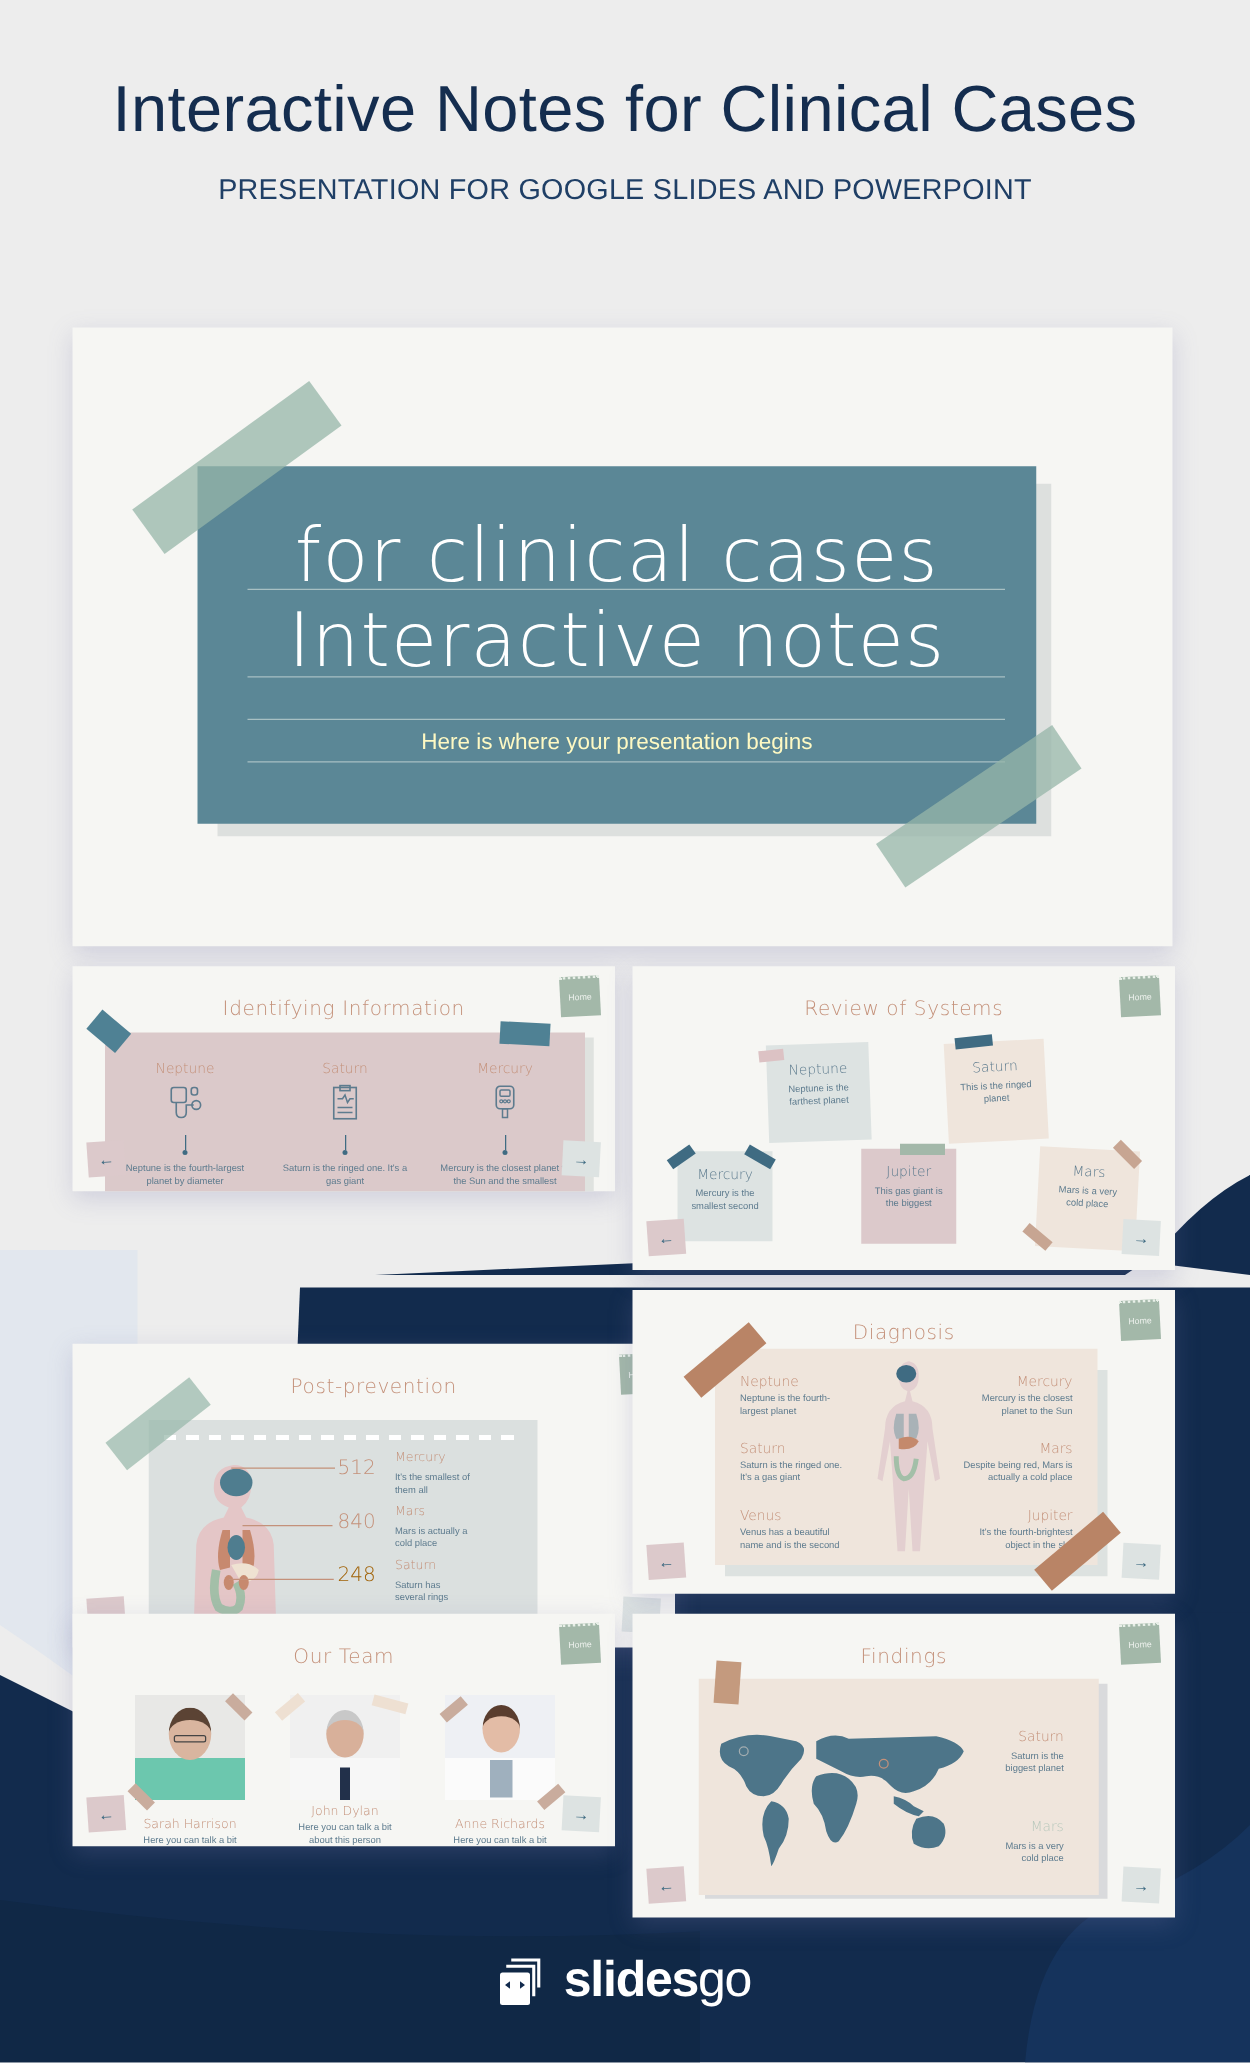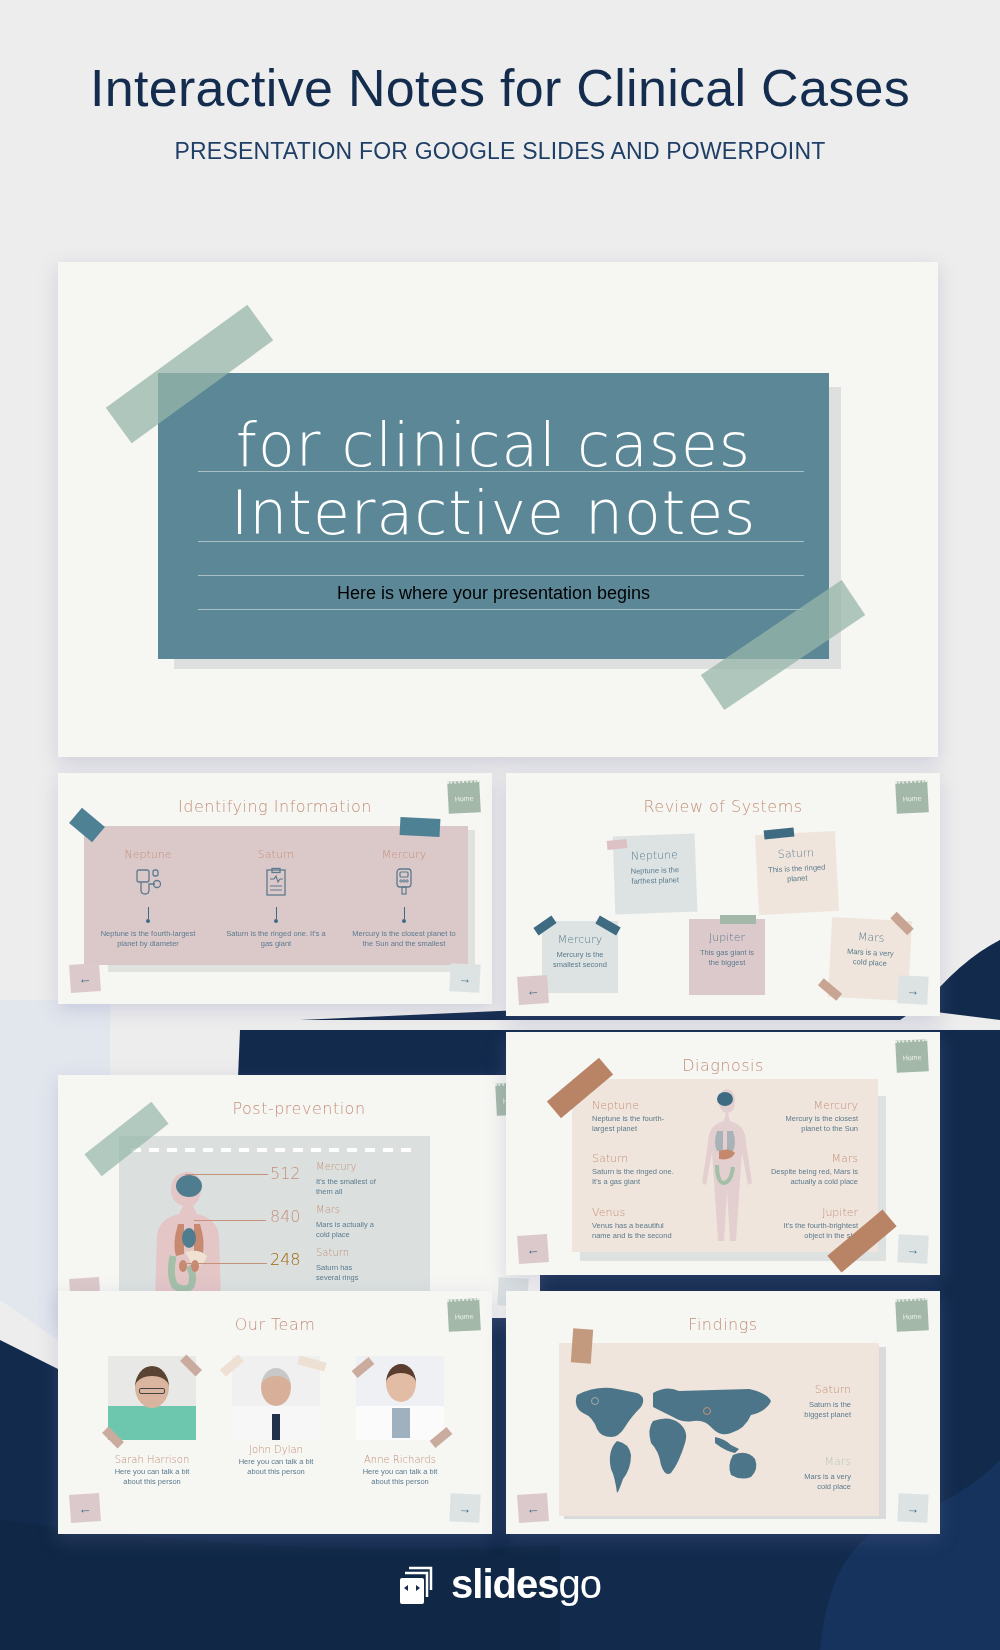--- a/index.html
+++ b/index.html
@@ -52,27 +52,27 @@
   <div style="position:absolute;left:116px;top:125px;width:667px;height:282px;background:#dde0de;"></div>
   <div style="position:absolute;left:100px;top:111px;width:671px;height:286px;background:#5b8796;">
     <div style="position:absolute;left:40px;right:25px;top:98px;height:1px;background:#a8c0c3;"></div>
     <div style="position:absolute;left:40px;right:25px;top:168px;height:1px;background:#a8c0c3;"></div>
     <div style="position:absolute;left:40px;right:25px;top:202px;height:1px;background:#a8c0c3;"></div>
     <div style="position:absolute;left:40px;right:25px;top:236px;height:1px;background:#a8c0c3;"></div>
     <div style="position:absolute;left:0;width:100%;top:38px;text-align:center;color:#fff;font-family:'DejaVu Sans',sans-serif;font-weight:200;font-size:60px;line-height:68px;letter-spacing:1px;">
       <div>for clinical cases</div>
       <div>Interactive notes</div>
     </div>
-    <div style="position:absolute;left:0;width:100%;top:210px;text-align:center;color:#000000;font-size:18px;">Here is where your presentation begins</div>
+    <div style="position:absolute;left:0;width:100%;top:210px;text-align:center;color:#fef9c3;font-size:18px;">Here is where your presentation begins</div>
   </div>
   <div class="tape" style="left:44px;top:90px;width:175px;height:44px;background:rgba(150,182,168,0.75);transform:rotate(-36deg);"></div>
   <div class="tape" style="left:640px;top:362px;width:170px;height:42px;background:rgba(150,182,168,0.75);transform:rotate(-34deg);"></div>
 </div>
 
-<div class="slide" style="left:58px;top:773px;width:434px;height:231px;">
+<div class="slide" style="left:58px;top:773px;width:434px;height:180px;">
   <div class="slide-title" style="top:24px;">Identifying Information</div>
   <div style="position:absolute;left:50px;top:57px;width:367px;height:142px;background:#dfe2df;"></div>
   <div style="position:absolute;left:26px;top:53px;width:384px;height:139px;background:#dbc9ca;">
     <div style="position:absolute;left:0;top:22px;width:100%;display:flex;">
       <div style="flex:1;text-align:center;">
         <div class="accent-text">Neptune</div>
         <svg width="30" height="30" viewBox="0 0 30 30" style="margin-top:6px;">
             <rect x="4" y="3" width="12" height="12" rx="2" fill="none" stroke="#5d7b8e" stroke-width="1.3"></rect>
             <path d="M8 15 v8 q0 4 4 4 q4 0 4-4 v-6 h6" fill="none" stroke="#5d7b8e" stroke-width="1.3"></path>
             <circle cx="24" cy="17" r="3.5" fill="none" stroke="#5d7b8e" stroke-width="1.3"></circle>
@@ -227,21 +227,21 @@
       <div class="body-text" style="margin-top:2px;margin-left:auto;width:90px;">It's the fourth-brightest object in the sky</div>
     </div>
   </div>
   <div class="tape" style="left:40px;top:45px;width:68px;height:22px;background:#b98466;transform:rotate(-40deg);"></div>
   <div class="tape" style="left:320px;top:198px;width:72px;height:22px;background:#b98466;transform:rotate(-40deg);"></div>
   <div class="home-note">Home</div>
   <div class="nav-btn nav-prev">←</div>
   <div class="nav-btn nav-next">→</div>
 </div>
 
-<div class="slide" style="left:58px;top:1291px;width:434px;height:243px;">
+<div class="slide" style="left:58px;top:1291px;width:434px;height:186px;">
   <div class="slide-title" style="top:24px;">Our Team</div>
   <div style="position:absolute;left:48px;top:65px;width:92px;text-align:center;">
     <div style="width:88px;height:84px;background:linear-gradient(#e8e8e6 0 60%, #6cc7ae 60%);margin:0 auto;position:relative;overflow:hidden;">
       <div style="position:absolute;left:27px;top:10px;width:34px;height:42px;border-radius:50%;background:#d9b59f;border-top:10px solid #5b4334;"></div>
       <div style="position:absolute;left:31px;top:32px;width:26px;height:6px;border:1px solid #444;border-radius:2px;"></div>
     </div>
     <div class="accent-text" style="margin-top:14px;font-size:10px;">Sarah Harrison</div>
     <div class="body-text" style="margin:2px auto 0;width:80px;">Here you can talk a bit about this person</div>
   </div>
   <div style="position:absolute;left:172px;top:65px;width:92px;text-align:center;">

